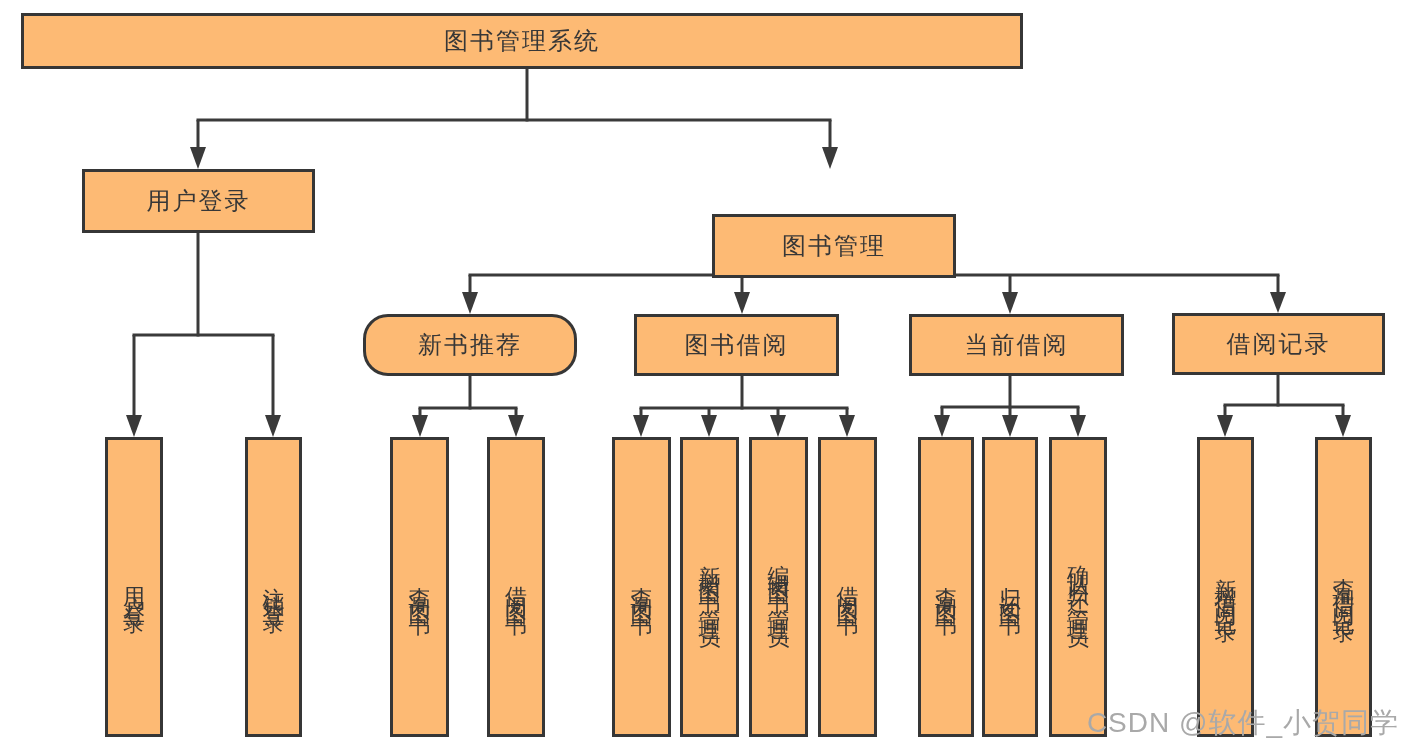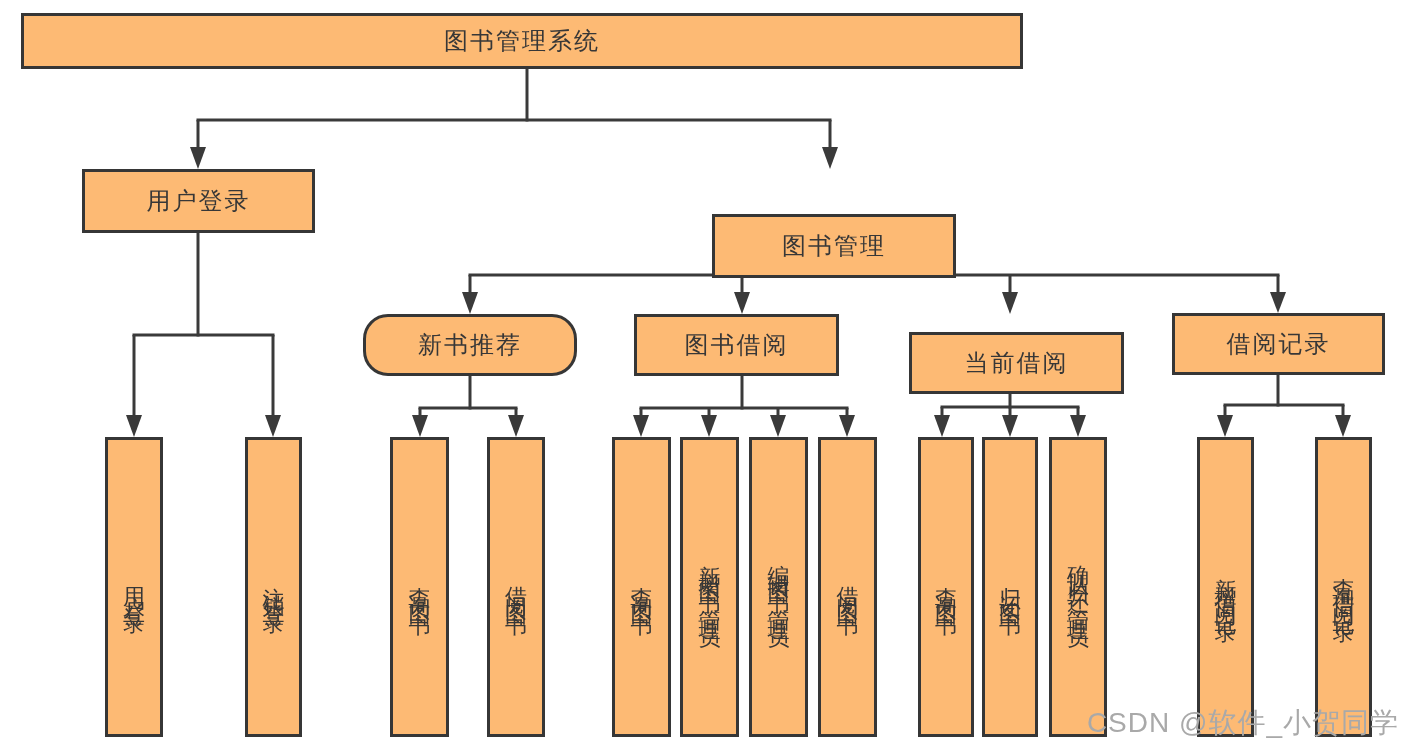--- a/index.html
+++ b/index.html
@@ -157,21 +157,21 @@
   <div class="node hnode" style="left:712px; top:169px; width:244px; height:64px;margin-top:45px;">
     <span>图书管理</span>
   </div>
 
   <div class="node hnode" style="left:363px; top:314px; width:214px; height:62px;border-radius:25px;">
     <span>新书推荐</span>
   </div>
   <div class="node hnode" style="left:634px; top:314px; width:205px; height:62px;">
     <span>图书借阅</span>
   </div>
-  <div class="node hnode" style="left:909px; top:332px; width:215px; height:62px;">
+  <div class="node hnode" style="left:909px; top:314px; width:215px; height:62px;">
     <span>当前借阅</span>
   </div>
   <div class="node hnode" style="left:1172px; top:313px; width:213px; height:62px;">
     <span>借阅记录</span>
   </div>
 
   <div class="node vnode" style="left:105px; top:437px; width:58px; height:300px;">
     <span class="vtext">用户登录</span>
   </div>
   <div class="node vnode" style="left:245px; top:437px; width:57px; height:300px;">

